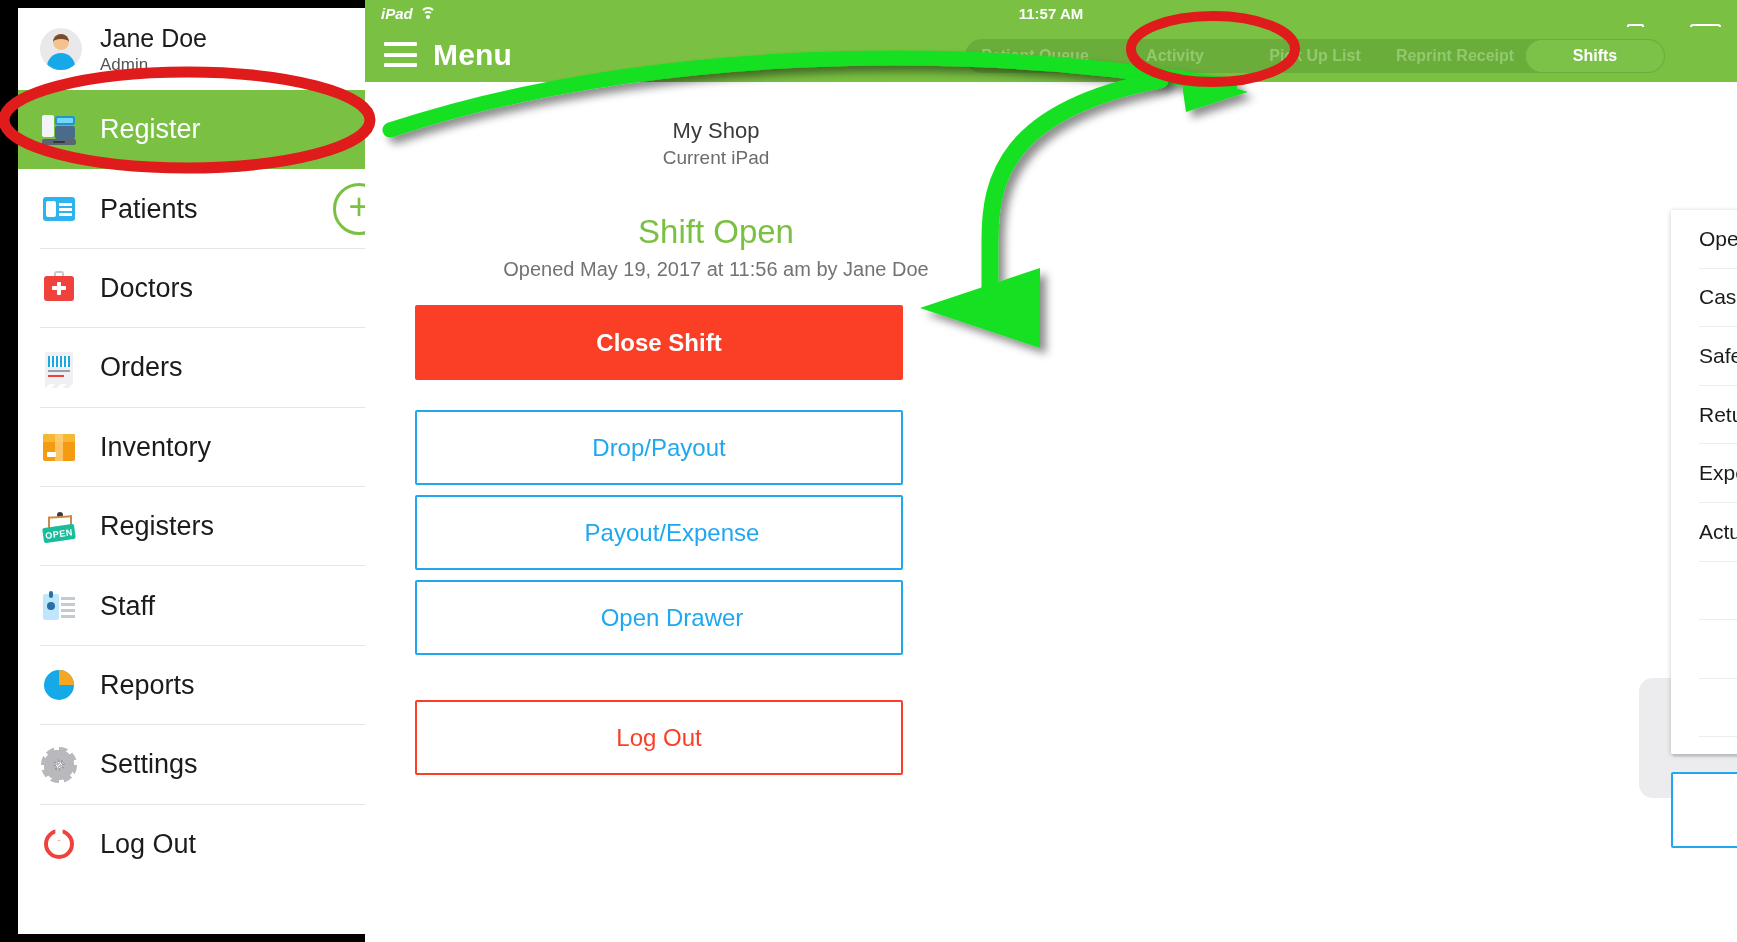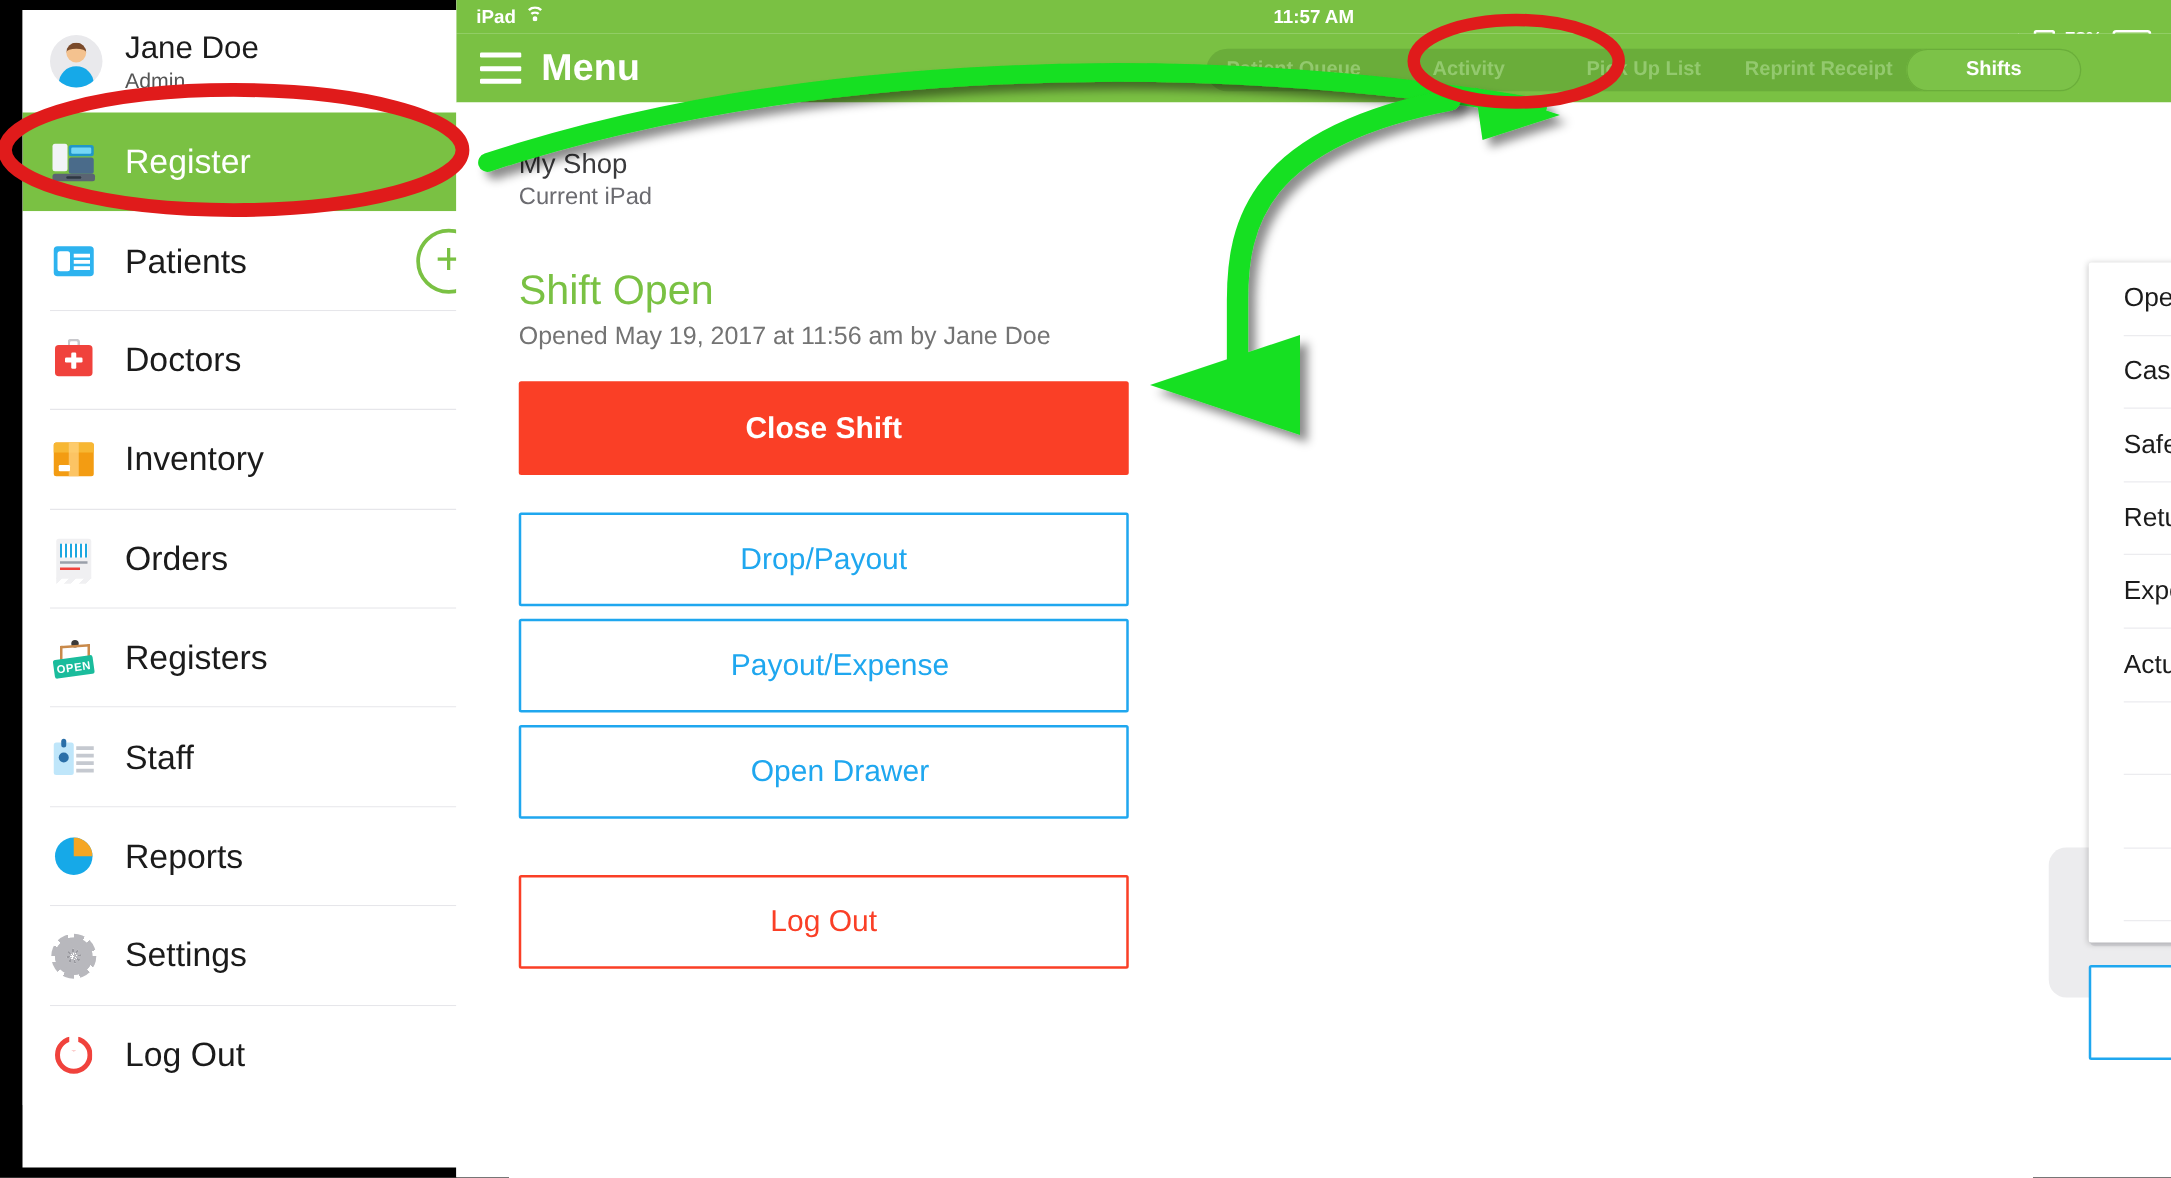--- a/index.html
+++ b/index.html
@@ -161,21 +161,21 @@
     background: #fff;
     overflow: hidden;
   }
   
   #statusbar {
     height: 27px; background: #7ac143;
     display: flex; align-items: center;
     padding: 0 16px;
     color: #fff; font-size: 15px; font-weight: bold;
   }
-  #statusbar .left { display:flex; align-items:flex-start; gap: 7px; }
+  #statusbar .left { display:flex; align-items:center; gap: 7px; font-style: italic; }
   #statusbar .right { margin-left:auto; display:flex; align-items:center; gap: 8px; margin-top: 35px; }
   .wifi-ico { width: 17px; height: 13px; position: relative; }
   .wifi-ico i { position:absolute; left:50%; transform:translateX(-50%);
     border: 2px solid #fff; border-bottom-color: transparent;
     border-left-color: transparent; border-right-color: transparent;
     border-radius: 50%; }
   .wifi-ico i:nth-child(1){ top:0; width:16px; height:16px; }
   .wifi-ico i:nth-child(2){ top:4px; width:10px; height:10px; }
   .wifi-ico i:nth-child(3){ top:8px; width:4px; height:4px; border-bottom-color:#fff; background:#fff; border-radius:50%;}
   .loc-ico { width:14px;height:14px; position:relative; }
@@ -215,21 +215,21 @@
     white-space: nowrap;
   }
   .seg.selected {
     background: #7cc248;
     color: #ffffff;
     border-radius: 17px;
     box-shadow: inset 0 0 0 1px #6aad3a;
   }
 
   
-  #content { position: relative; height: 860px; background: #fff; display: flex; }
+  #content { position: relative; height: 860px; background: #fff; display: flex; text-align: center; }
   .left-col { width: 652px; padding: 36px 0 0 50px; position: relative; }
   .shop-name { font-size: 22px; color: #3a3a3c; }
   .shop-sub { font-size: 19px; color: #6b6b70; margin-top: 3px; }
   .shift-open { font-size: 33px; color: #7ac143; margin-top: 44px; font-weight: 400; }
   .shift-meta { font-size: 20px; color: #737373; margin-top: 7px; }
 
   .btn {
     height: 75px; width: 488px;
     display: flex; align-items: center; justify-content: center;
     font-size: 24px; border-radius: 2px;
@@ -322,41 +322,41 @@
             <div class="cross-v"></div>
             <div class="cross-h"></div>
           </div>
       </div>
       <div class="sb-label">Doctors</div>
       <div class="divider"></div>
     </div>
 
     <div class="sb-item">
       <div class="sb-ico">
-        <div class="ic-inventory">
-            <div class="top"></div>
-            <div class="tape"></div>
-            <div class="lbl"></div>
-          </div>
-      </div>
-      <div class="sb-label">Inventory</div>
-      <div class="sb-chevron">›</div>
-      <div class="divider"></div>
-    </div>
-
-    <div class="sb-item">
-      <div class="sb-ico">
         <div class="ic-orders">
             <div class="bars"></div>
             <div class="l1"></div>
             <div class="l2"></div>
             <div class="zig"></div>
           </div>
       </div>
       <div class="sb-label">Orders</div>
+      <div class="divider"></div>
+    </div>
+
+    <div class="sb-item">
+      <div class="sb-ico">
+        <div class="ic-inventory">
+            <div class="top"></div>
+            <div class="tape"></div>
+            <div class="lbl"></div>
+          </div>
+      </div>
+      <div class="sb-label">Inventory</div>
+      <div class="sb-chevron">›</div>
       <div class="divider"></div>
     </div>
 
     <div class="sb-item">
       <div class="sb-ico">
         <div class="ic-registers">
             <div class="nail"></div>
             <div class="rope"></div>
             <div class="sign">OPEN</div>
           </div>

